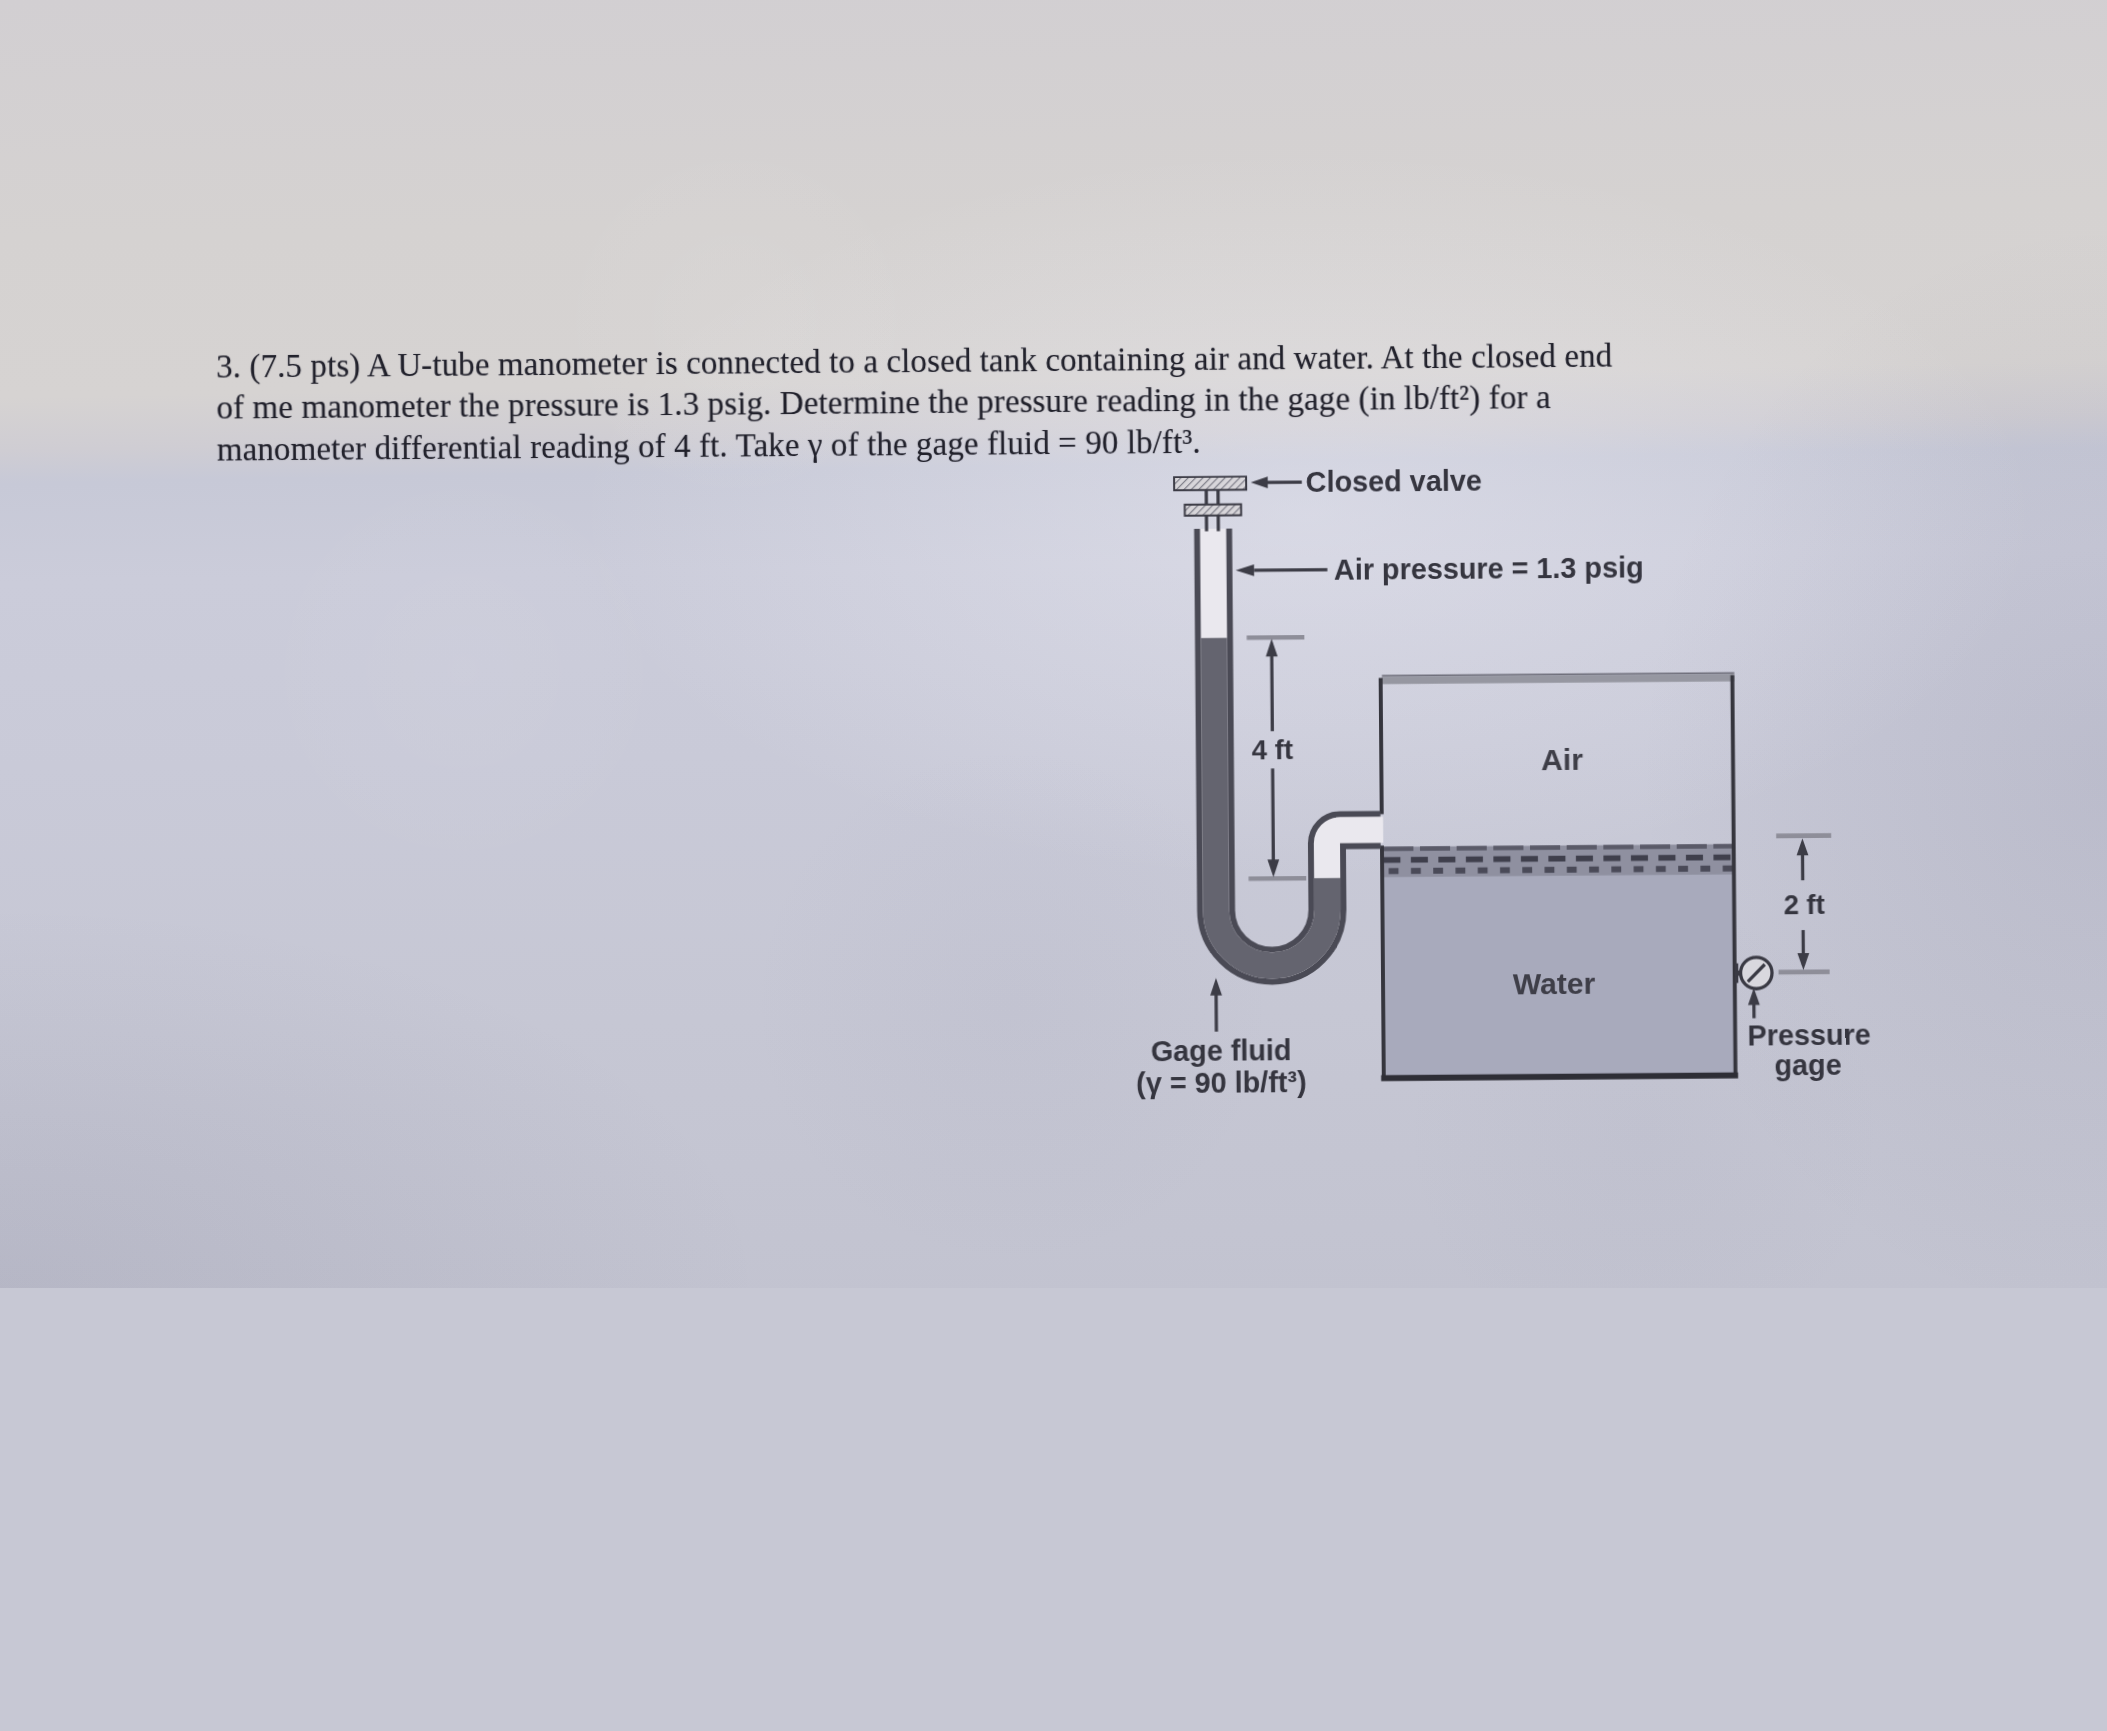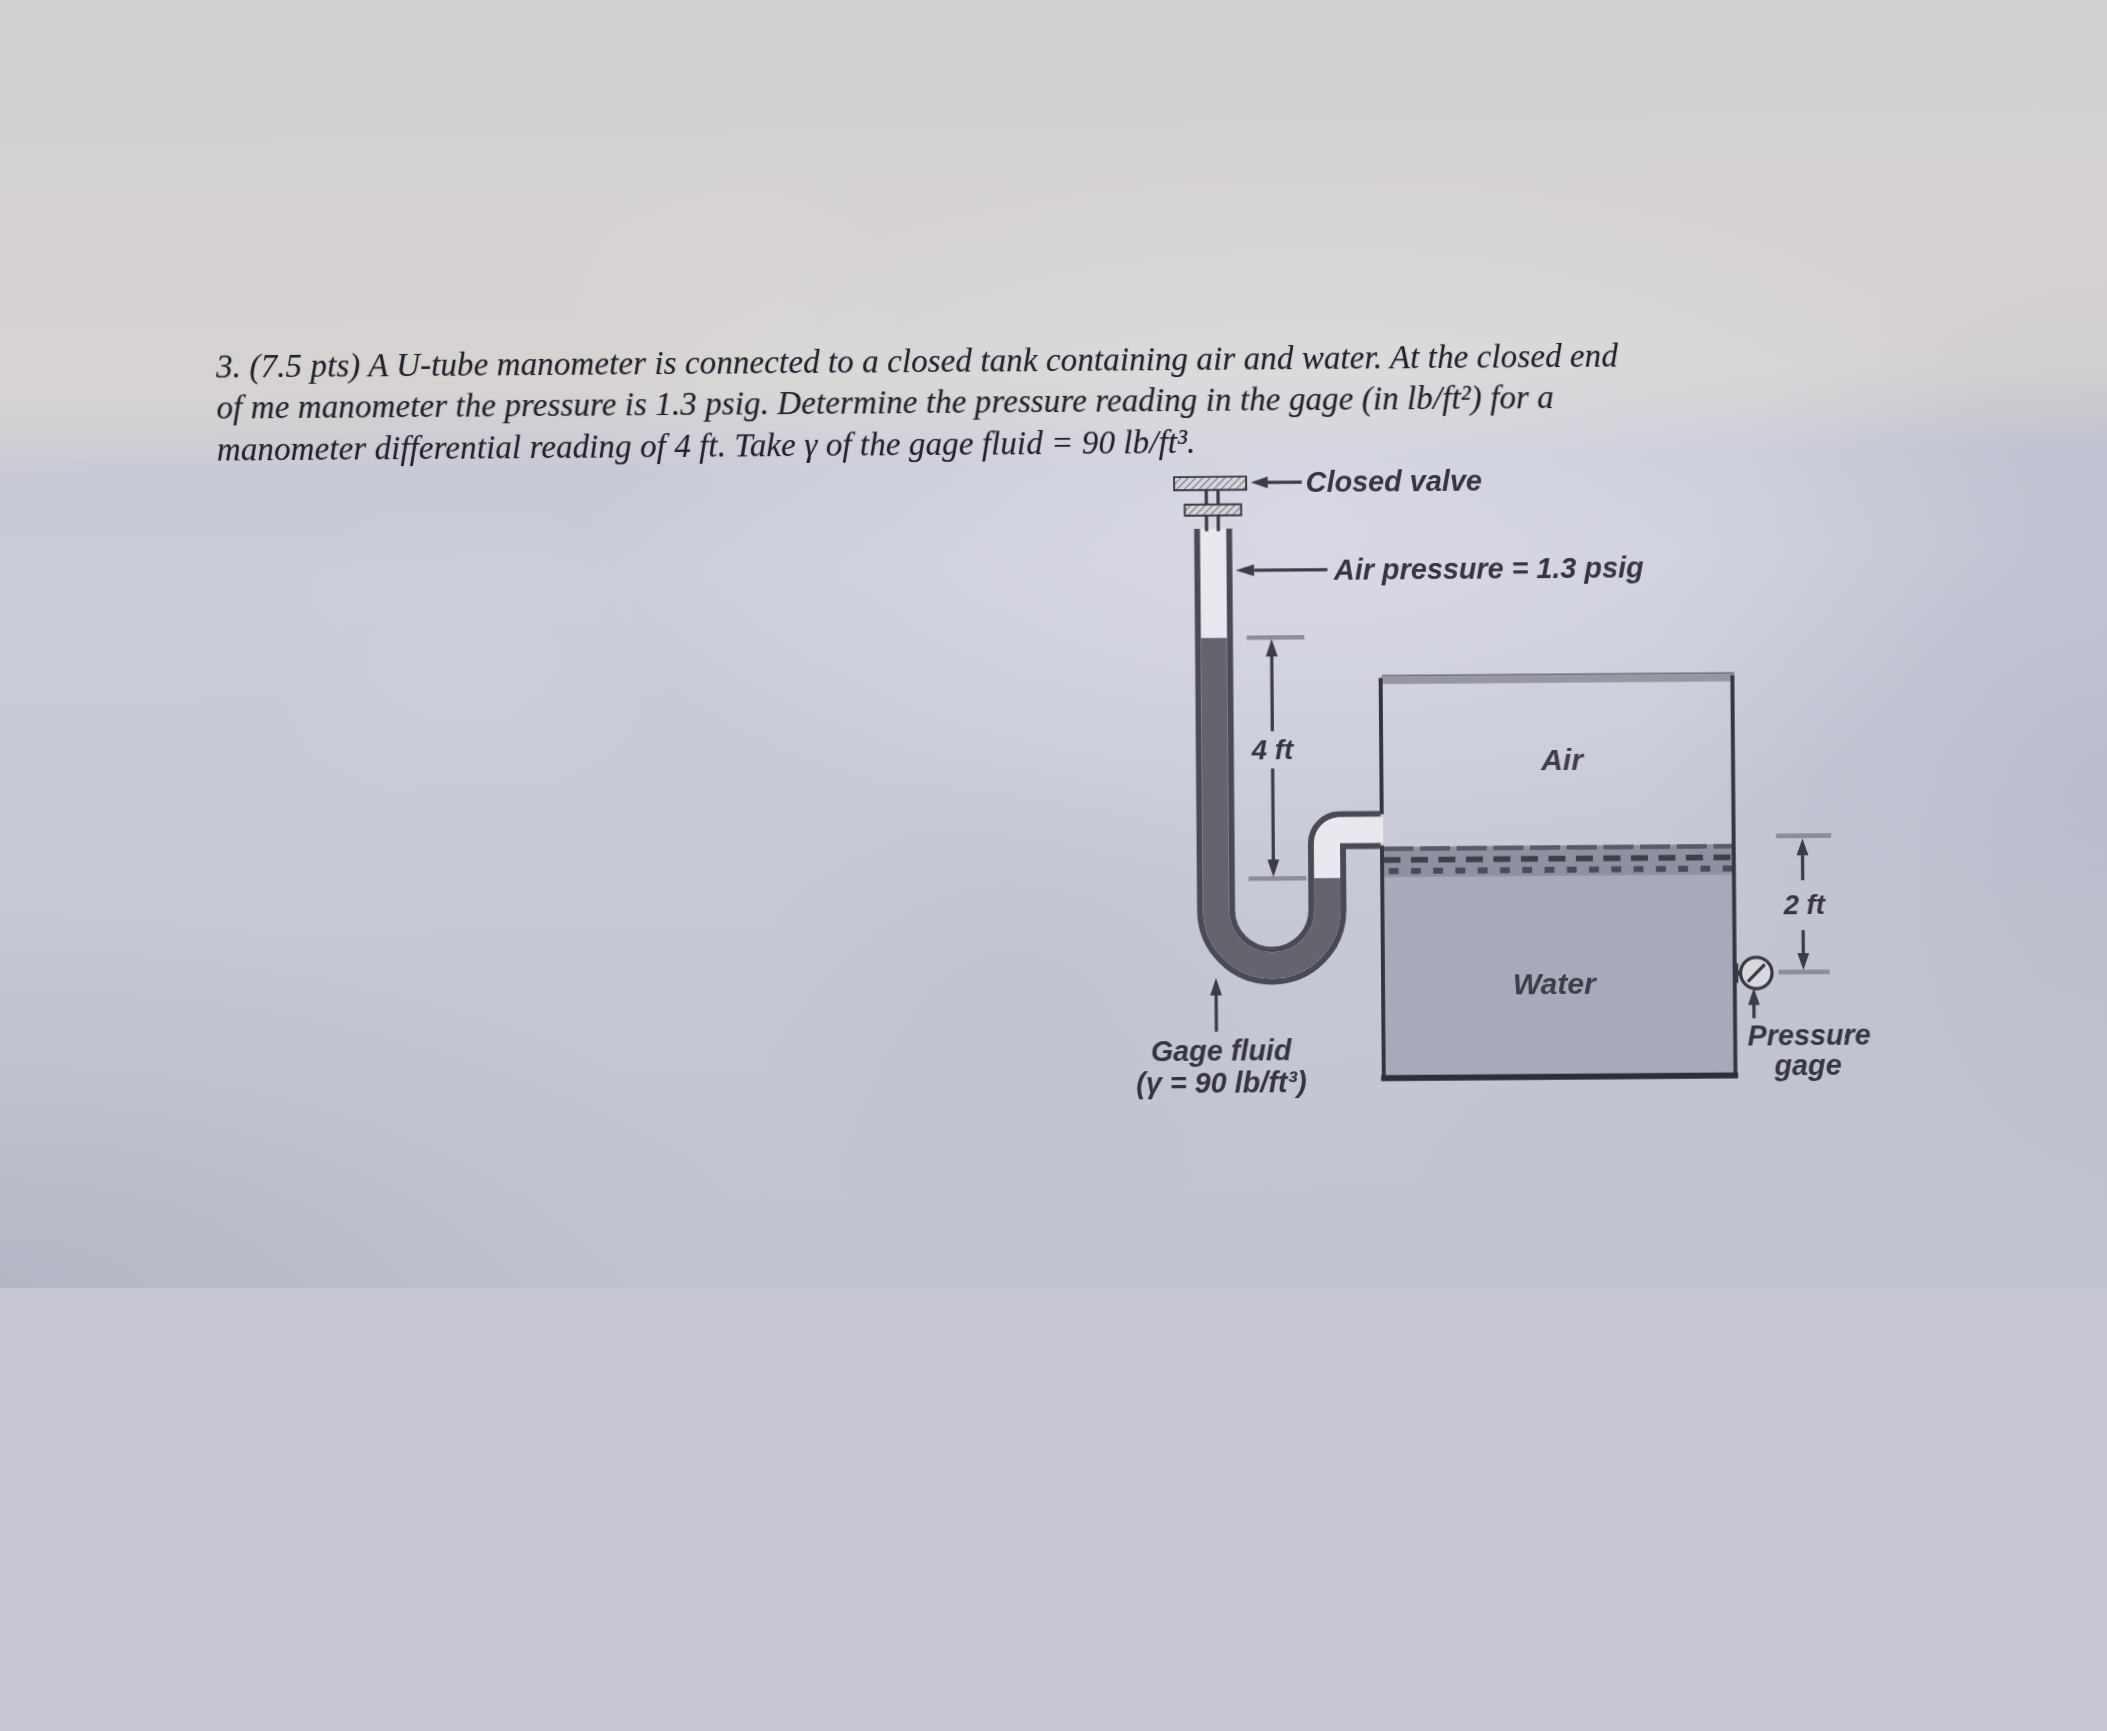--- a/index.html
+++ b/index.html
@@ -11,21 +11,20 @@
   .photo{
     position:relative;width:2108px;height:1288px;
     background:
       radial-gradient(ellipse 1048px 524px at 62% 40%, rgba(240,240,248,0.38), rgba(240,240,248,0) 70%),
       radial-gradient(ellipse 1179px 590px at 0% 100%, rgba(70,70,100,0.10), rgba(70,70,100,0) 65%),
       radial-gradient(ellipse 786px 917px at 100% 60%, rgba(70,70,100,0.10), rgba(70,70,100,0) 60%),
       linear-gradient(179deg,
         #d2cfd2 0%, #d5d2d1 18%, #d6d3d2 30%,
         #cfcdd3 34%, #c7c9d7 36.5%, #cbccda 44%,
         #c9cad8 58%, #c6c7d4 78%, #c2c3d0 100%);
-    font-style: italic;
   }
   .grain{
     position:absolute;inset:0;pointer-events:none;
     background:
       radial-gradient(circle 275px at 22% 52%, rgba(255,255,255,0.05), transparent 80%),
       radial-gradient(circle 328px at 48% 78%, rgba(120,120,150,0.05), transparent 80%),
       radial-gradient(circle 301px at 78% 88%, rgba(120,120,150,0.05), transparent 80%),
       radial-gradient(circle 249px at 35% 25%, rgba(255,255,255,0.06), transparent 80%);
   }
   .content{

